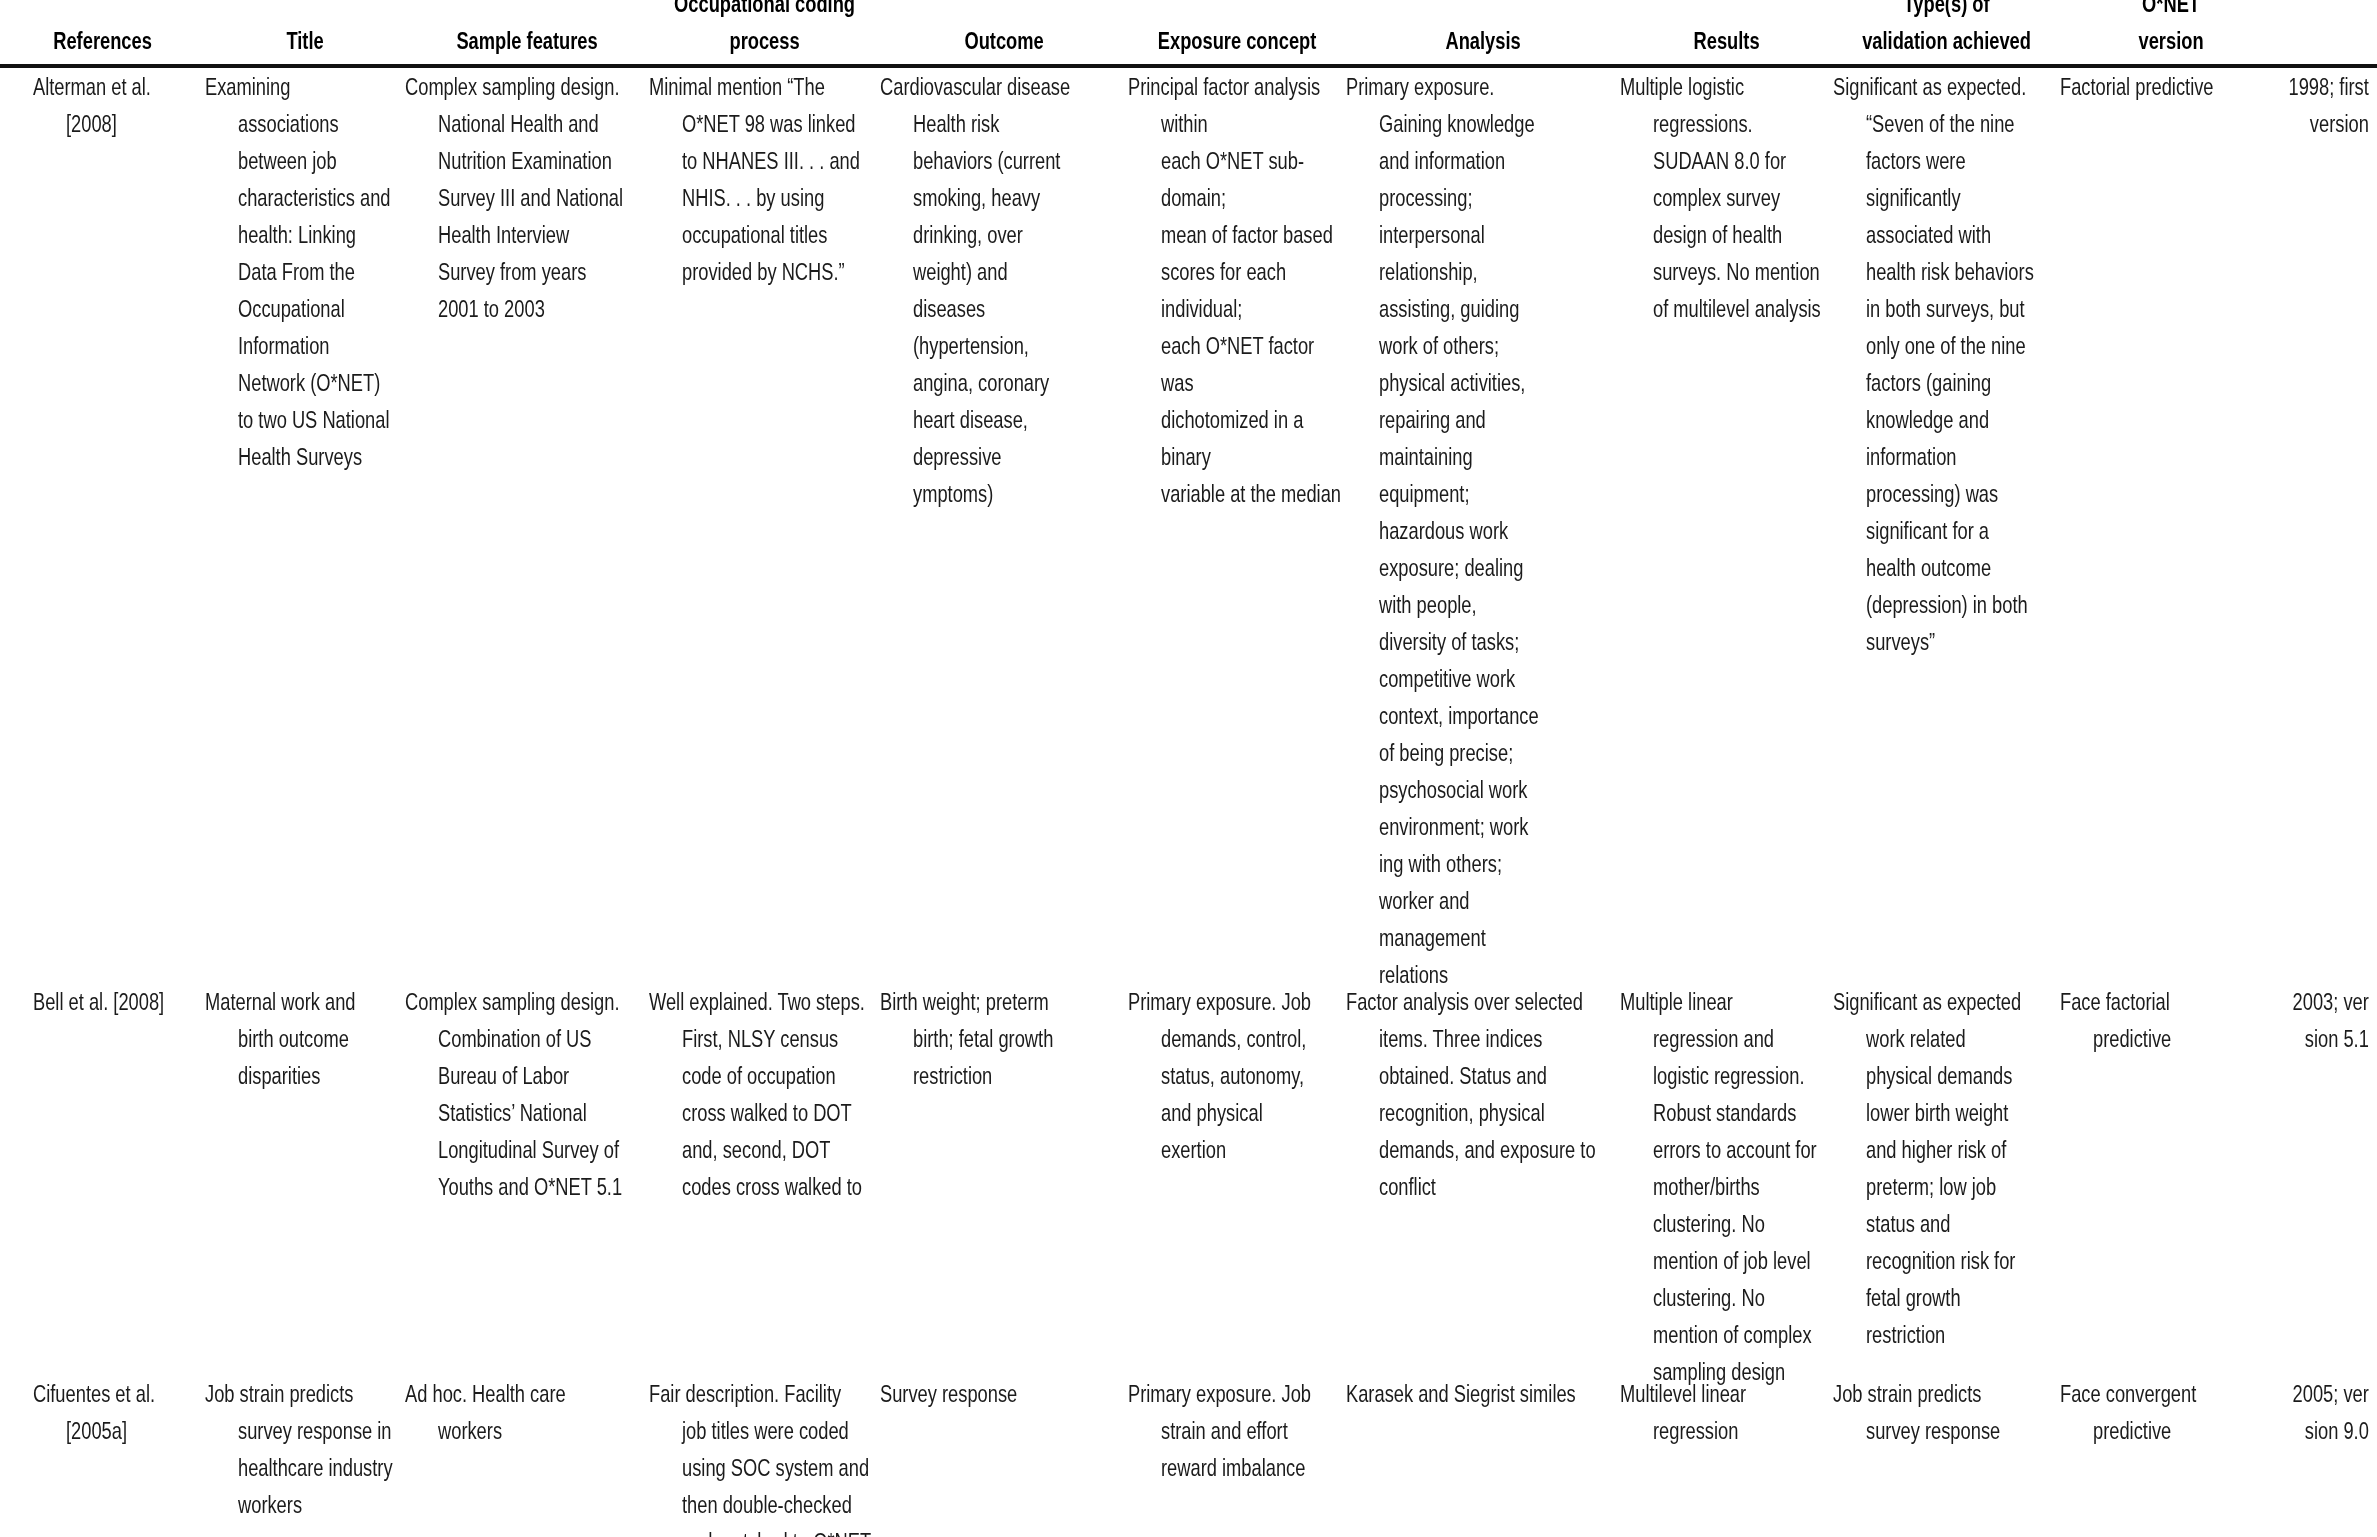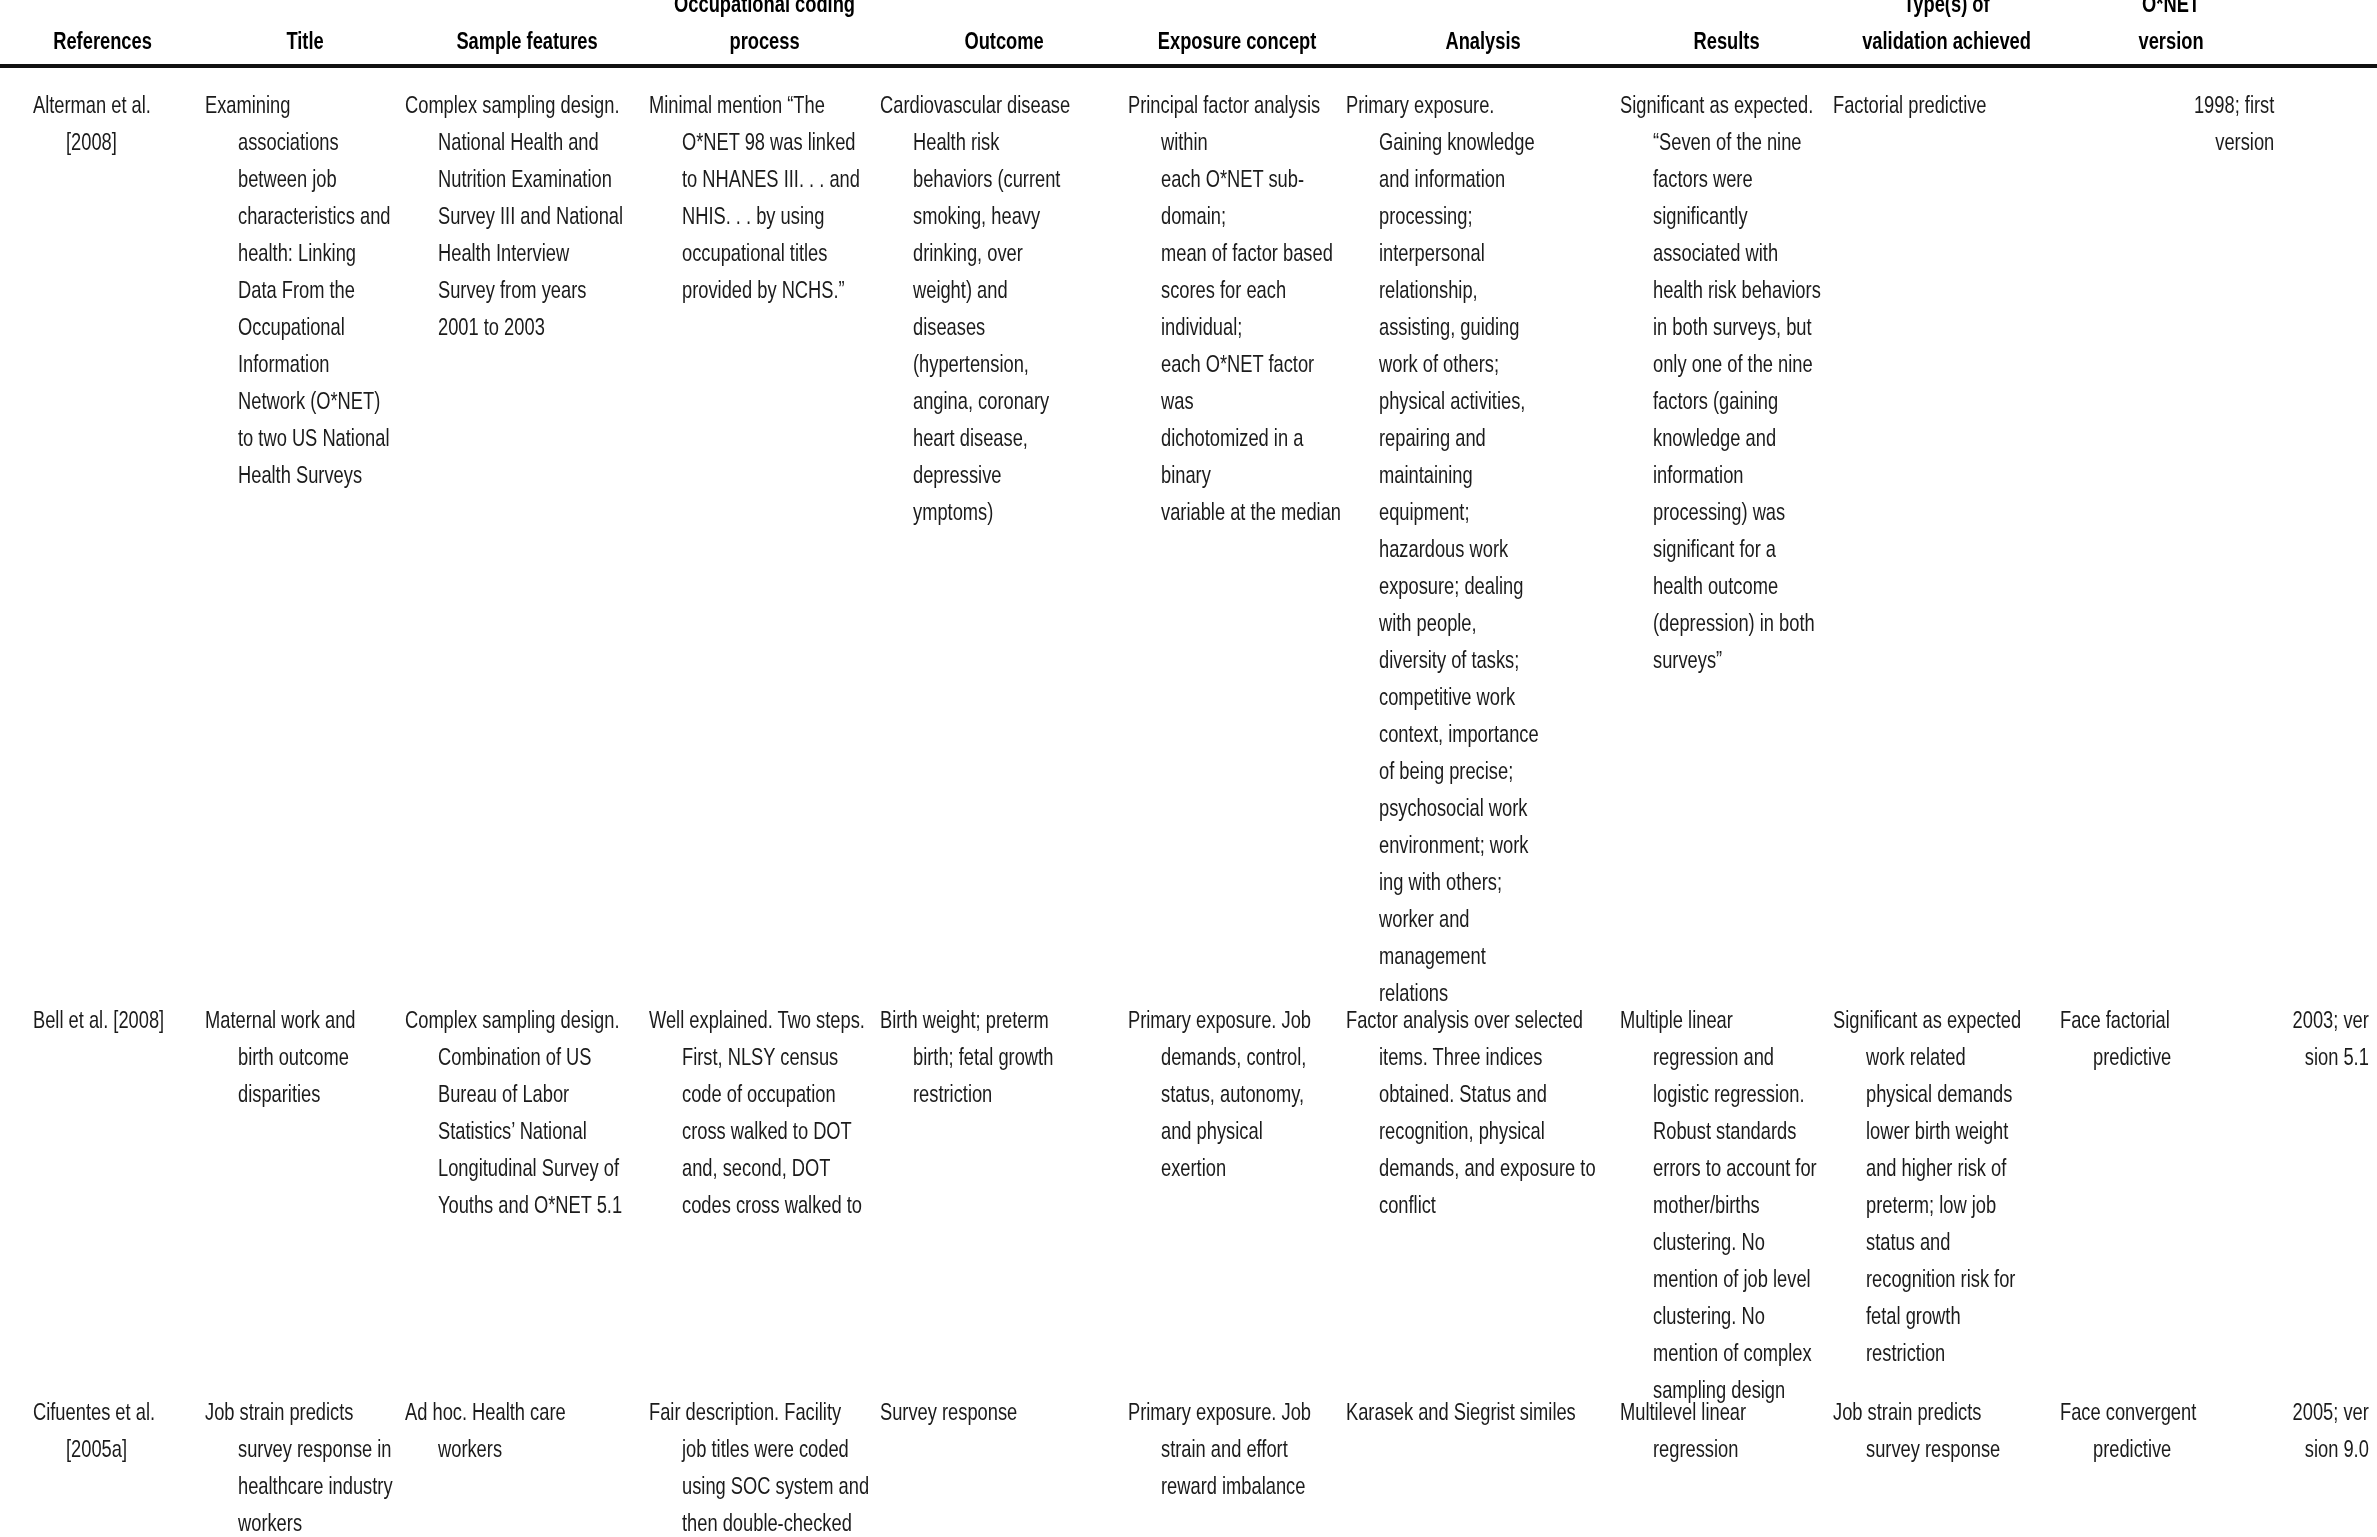--- a/index.html
+++ b/index.html
@@ -41,21 +41,21 @@
     position: absolute;
     left: 0;
     top: 64px;
     width: 100%;
     height: 4.4px;
     background: #111111;
   }
   
   .trow {
     box-sizing: border-box;
-    padding-top: 18px;
+    padding-top: 0;
     align-content: start;
   }
   .trow.r0 { height: 915px; }
   .trow.r1 { height: 392px; }
   .trow.r2 { height: 279px; }
   .cell { position: relative; }
   .cell .cx {
     font-size: 24.4px;
     line-height: 37px;
     white-space: pre-line;
@@ -203,20 +203,29 @@
 competitive work
 context, importance
 of being precise;
 psychosocial work
 environment; work
 ing with others;
 worker and
 management
 relations</div>
       </div>
+    <div class="cell c7">
+        <div class="cx">Multiple logistic
+regressions.
+SUDAAN 8.0 for
+complex survey
+design of health
+surveys. No mention
+of multilevel analysis</div>
+      </div>
     <div class="cell c8">
         <div class="cx">Significant as expected.
 “Seven of the nine
 factors were
 significantly
 associated with
 health risk behaviors
 in both surveys, but
 only one of the nine
 factors (gaining

